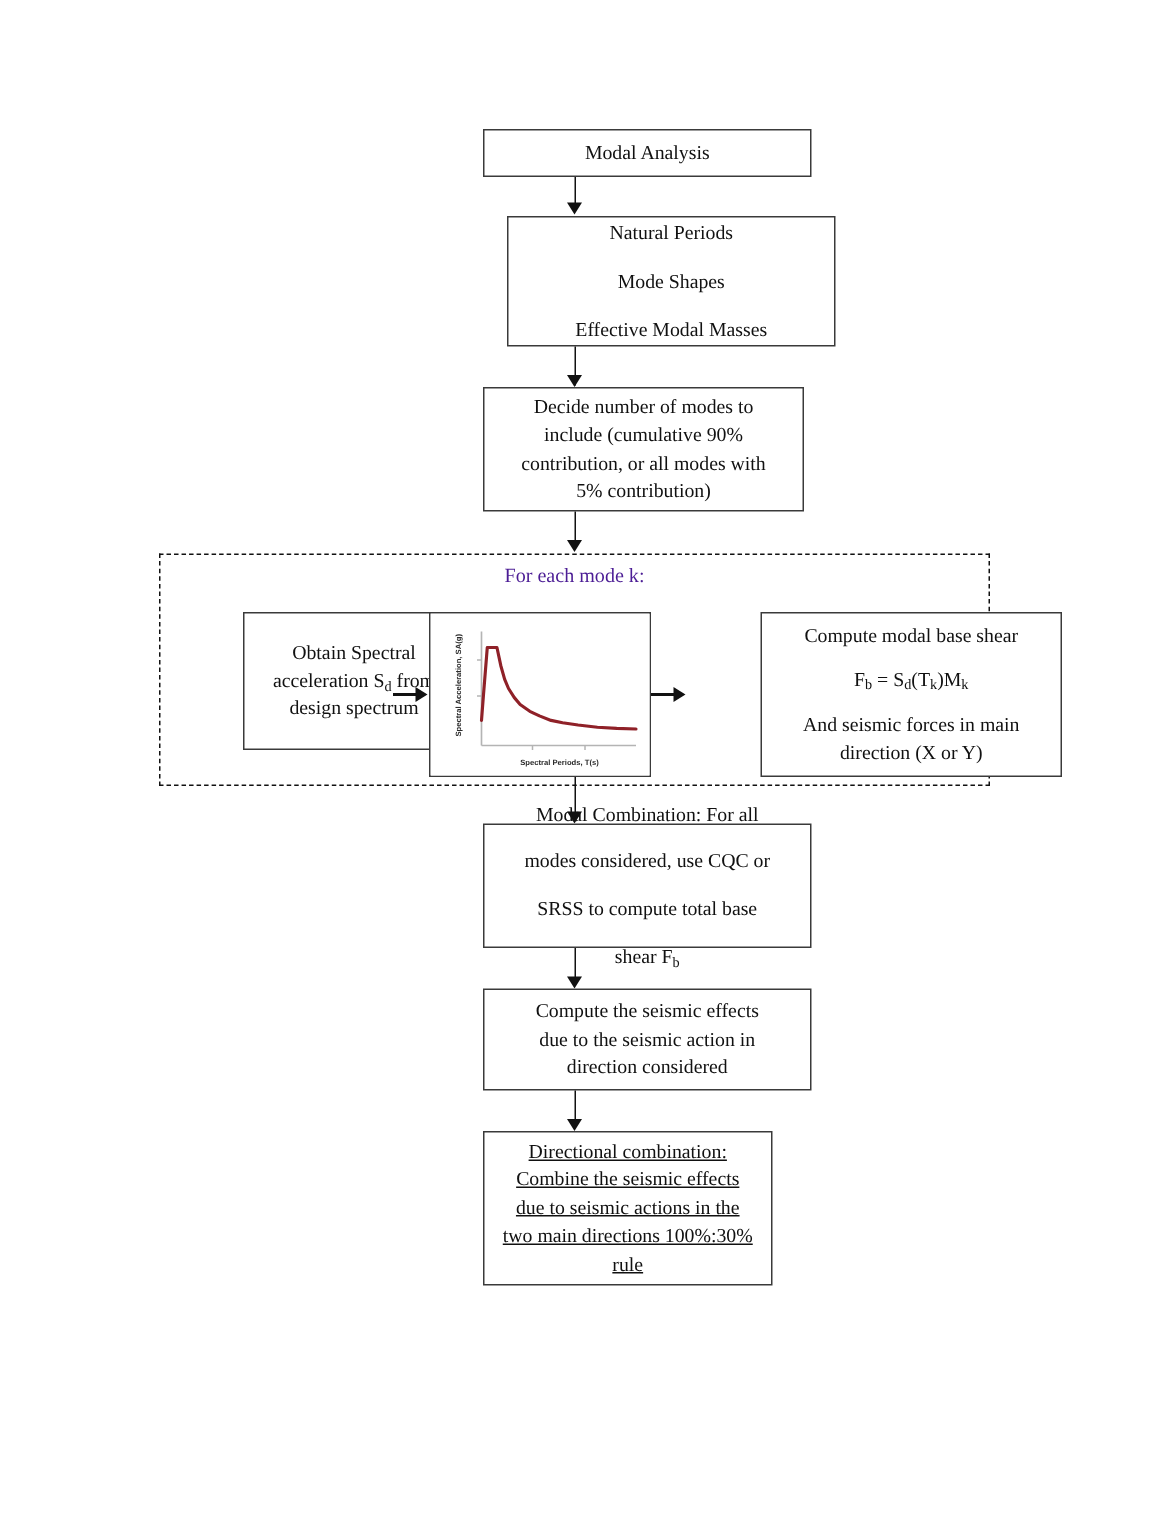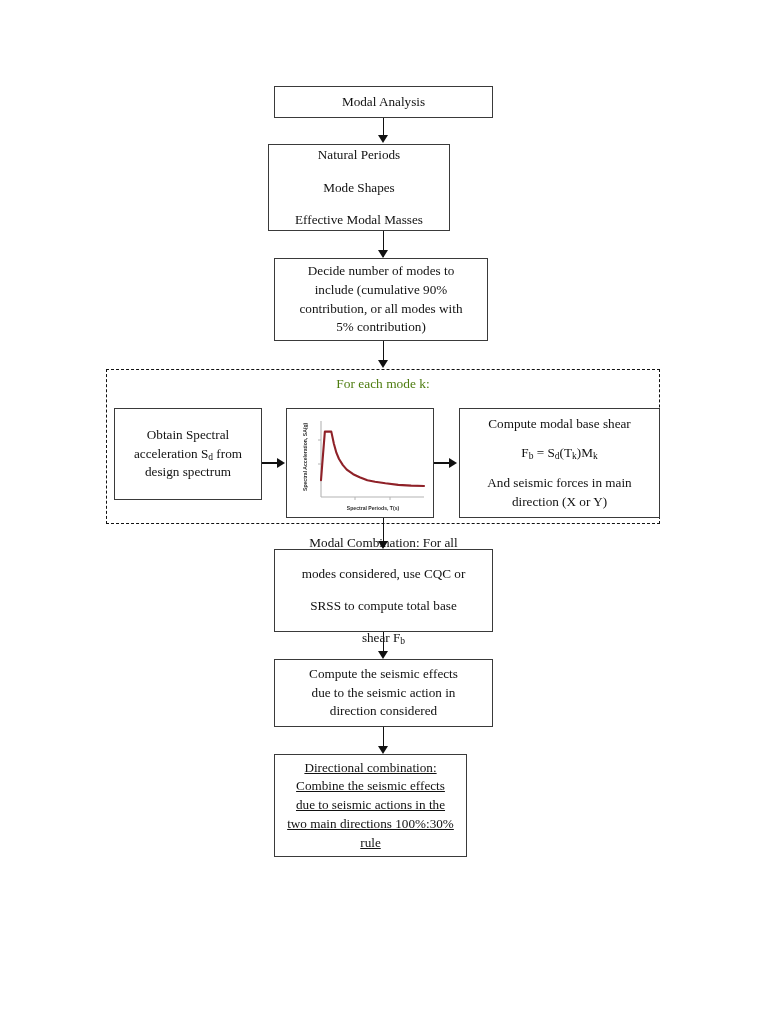--- a/index.html
+++ b/index.html
@@ -30,20 +30,21 @@
     background: #ffffff;
     display: flex;
     flex-direction: column;
     align-items: center;
     justify-content: center;
     text-align: center;
     font-size: 13.2px;
     line-height: 1.34;
     color: #111111;
     padding: 3px 7px;
+    margin-left: 48px;
   }
   .node .line { display: block; white-space: nowrap; }
 
   
   .stack .line { margin: 7.5px 0; }
 
   .para { font-size: 13.2px; line-height: 1.42; }
 
   
   .loop-box {
@@ -52,21 +53,21 @@
     border: 1.5px dashed #111111;
     background: transparent;
   }
   .loop-title {
     position: absolute;
     width: 100%;
     text-align: center;
     top: 6px;
     left: 0;
     font-size: 13.4px;
-    color: #4d7c0f;
+    color: #4c1d95;
   }
 
   
   .vline {
     position: absolute;
     width: 1.7px;
     background: #111111;
   }
   .hline {
     position: absolute;
@@ -120,21 +121,21 @@
 
 <div id="canvas">
 
   <div class="node" style="left:274px; top:86px; width:219px; height:32px;">
     <span class="line">Modal Analysis</span>
   </div>
 
   <div class="vline" style="left:382.5px; top:118px; height:23px;"></div>
   <div class="arrow-down" style="left:378px; top:135px;"></div>
 
-  <div class="node stack" style="left:268px; top:144px; width:182px; height:87px;">
+  <div class="node stack" style="left:290px; top:144px; width:219px; height:87px;">
     <span class="line">Natural Periods</span>
     <span class="line">Mode Shapes</span>
     <span class="line">Effective Modal Masses</span>
   </div>
 
   <div class="vline" style="left:382.5px; top:231px; height:26px;"></div>
   <div class="arrow-down" style="left:378px; top:250px;"></div>
 
   <div class="node para" style="left:274px; top:258px; width:214px; height:83px;">
     <span class="line">Decide number of modes to</span>

